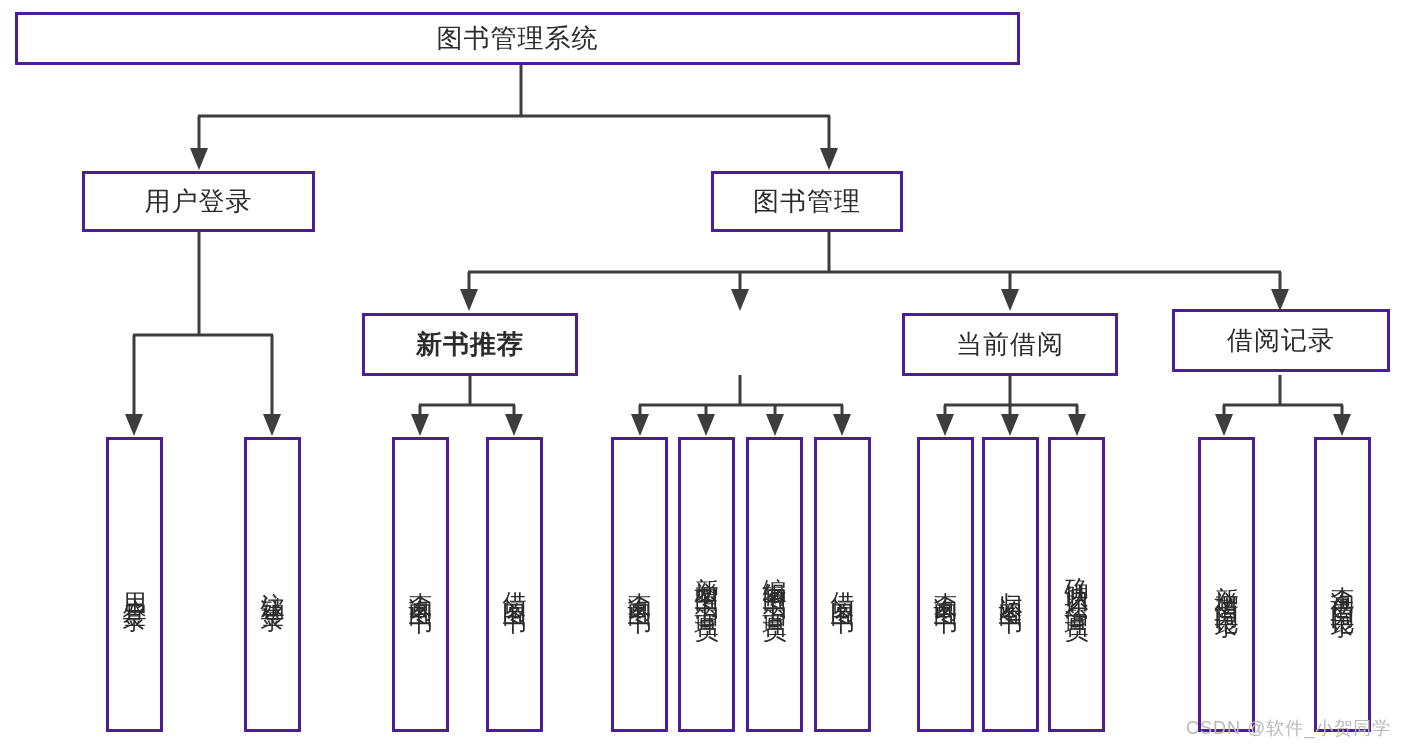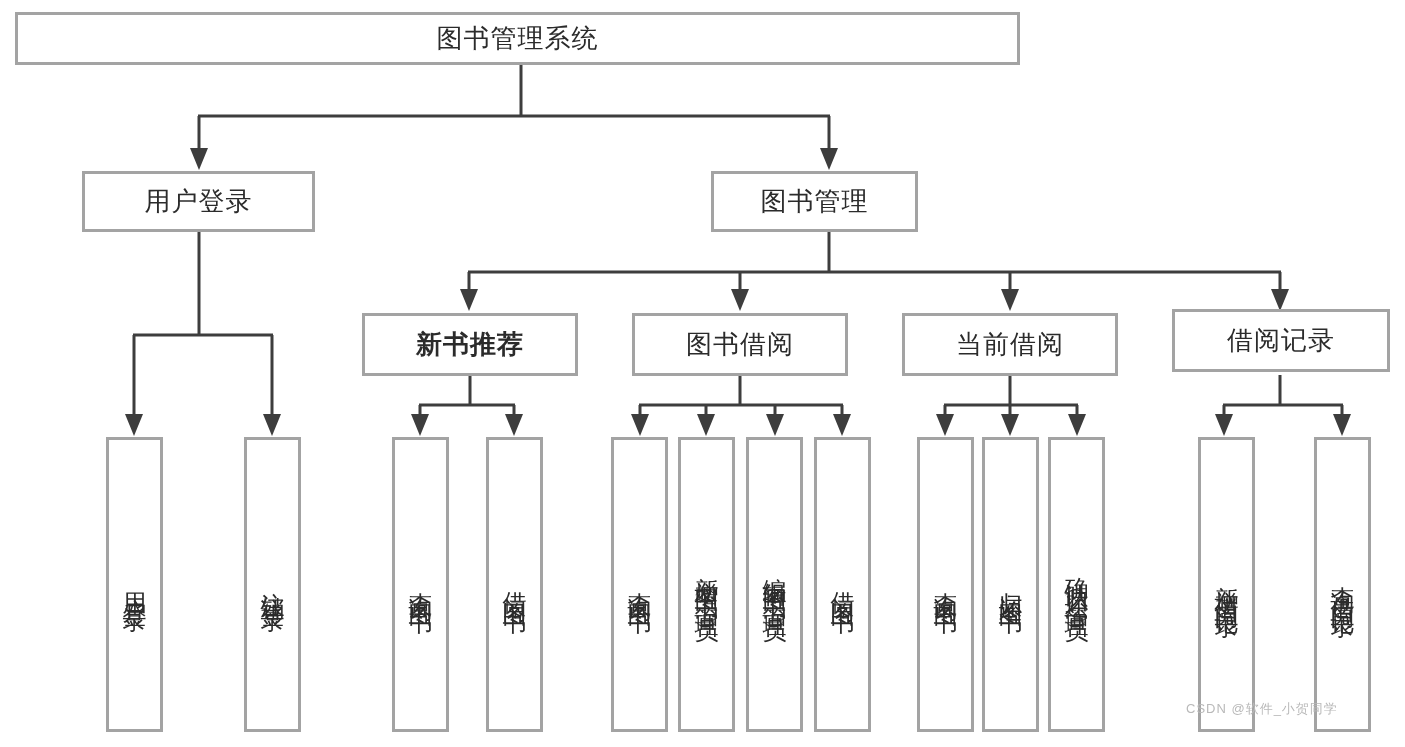--- a/index.html
+++ b/index.html
@@ -19,21 +19,21 @@
     position: absolute;
     left: 0;
     top: 0;
     width: 1405px;
     height: 747px;
     pointer-events: none;
   }
   .node {
     position: absolute;
     box-sizing: border-box;
-    border: 3px solid #a3a3a3;
+    border: 3px solid #4c1d95;
     background: #ffffff;
     display: flex;
     align-items: center;
     justify-content: center;
     color: #2b2b2b;
     z-index: 2;
   }
   .hlabel {
     font-size: 26px;
     letter-spacing: 1px;
@@ -44,21 +44,21 @@
     text-orientation: mixed;
     font-size: 24px;
     line-height: 1;
     letter-spacing: 6px;
     white-space: nowrap;
   }
   
   .n-root  { left: 15px;   top: 12px;  width: 1005px; height: 53px; }
   
   .n-l2a   { left: 82px;   top: 171px; width: 233px;  height: 61px; }
-  .n-l2b   { left: 711px;  top: 171px; width: 207px;  height: 61px; }
+  .n-l2b   { left: 711px;  top: 171px; width: 192px;  height: 61px; }
   
   .n-l3a   { left: 362px;  top: 313px; width: 216px;  height: 63px; font-weight: bold; }
   .n-l3b   { left: 632px;  top: 313px; width: 216px;  height: 63px; }
   .n-l3c   { left: 902px;  top: 313px; width: 216px;  height: 63px; }
   .n-l3d   { left: 1172px; top: 309px; width: 218px;  height: 63px; }
   
   .leaf    { top: 437px; width: 57px; height: 295px; }
   .n-f01 { left: 106px;  }
   .n-f02 { left: 244px;  }
   .n-f03 { left: 392px;  }
@@ -68,22 +68,22 @@
   .n-f07 { left: 746px;  }
   .n-f08 { left: 814px;  }
   .n-f09 { left: 917px;  }
   .n-f10 { left: 982px;  }
   .n-f11 { left: 1048px; }
   .n-f12 { left: 1198px; }
   .n-f13 { left: 1314px; }
   #watermark {
     position: absolute;
     left: 1186px;
-    top: 700px;
-    font-size: 13px;
+    top: 716px;
+    font-size: 18px;
     color: #b9b9b9;
     white-space: nowrap;
     z-index: 3;
     letter-spacing: 1px;
   }
 </style>
 </head>
 <body>
 
 <div id="stage">
@@ -144,23 +144,20 @@
   <div class="node n-l2a">
     <span class="hlabel">用户登录</span>
   </div>
   <div class="node n-l2b">
     <span class="hlabel">图书管理</span>
   </div>
 
   <div class="node n-l3a">
     <span class="hlabel">新书推荐</span>
   </div>
-  <div class="node n-l3b">
-    <span class="hlabel">图书借阅</span>
-  </div>
   <div class="node n-l3c">
     <span class="hlabel">当前借阅</span>
   </div>
   <div class="node n-l3d">
     <span class="hlabel">借阅记录</span>
   </div>
 
   <div class="node leaf n-f01">
     <span class="vlabel">用户登录</span>
   </div>

